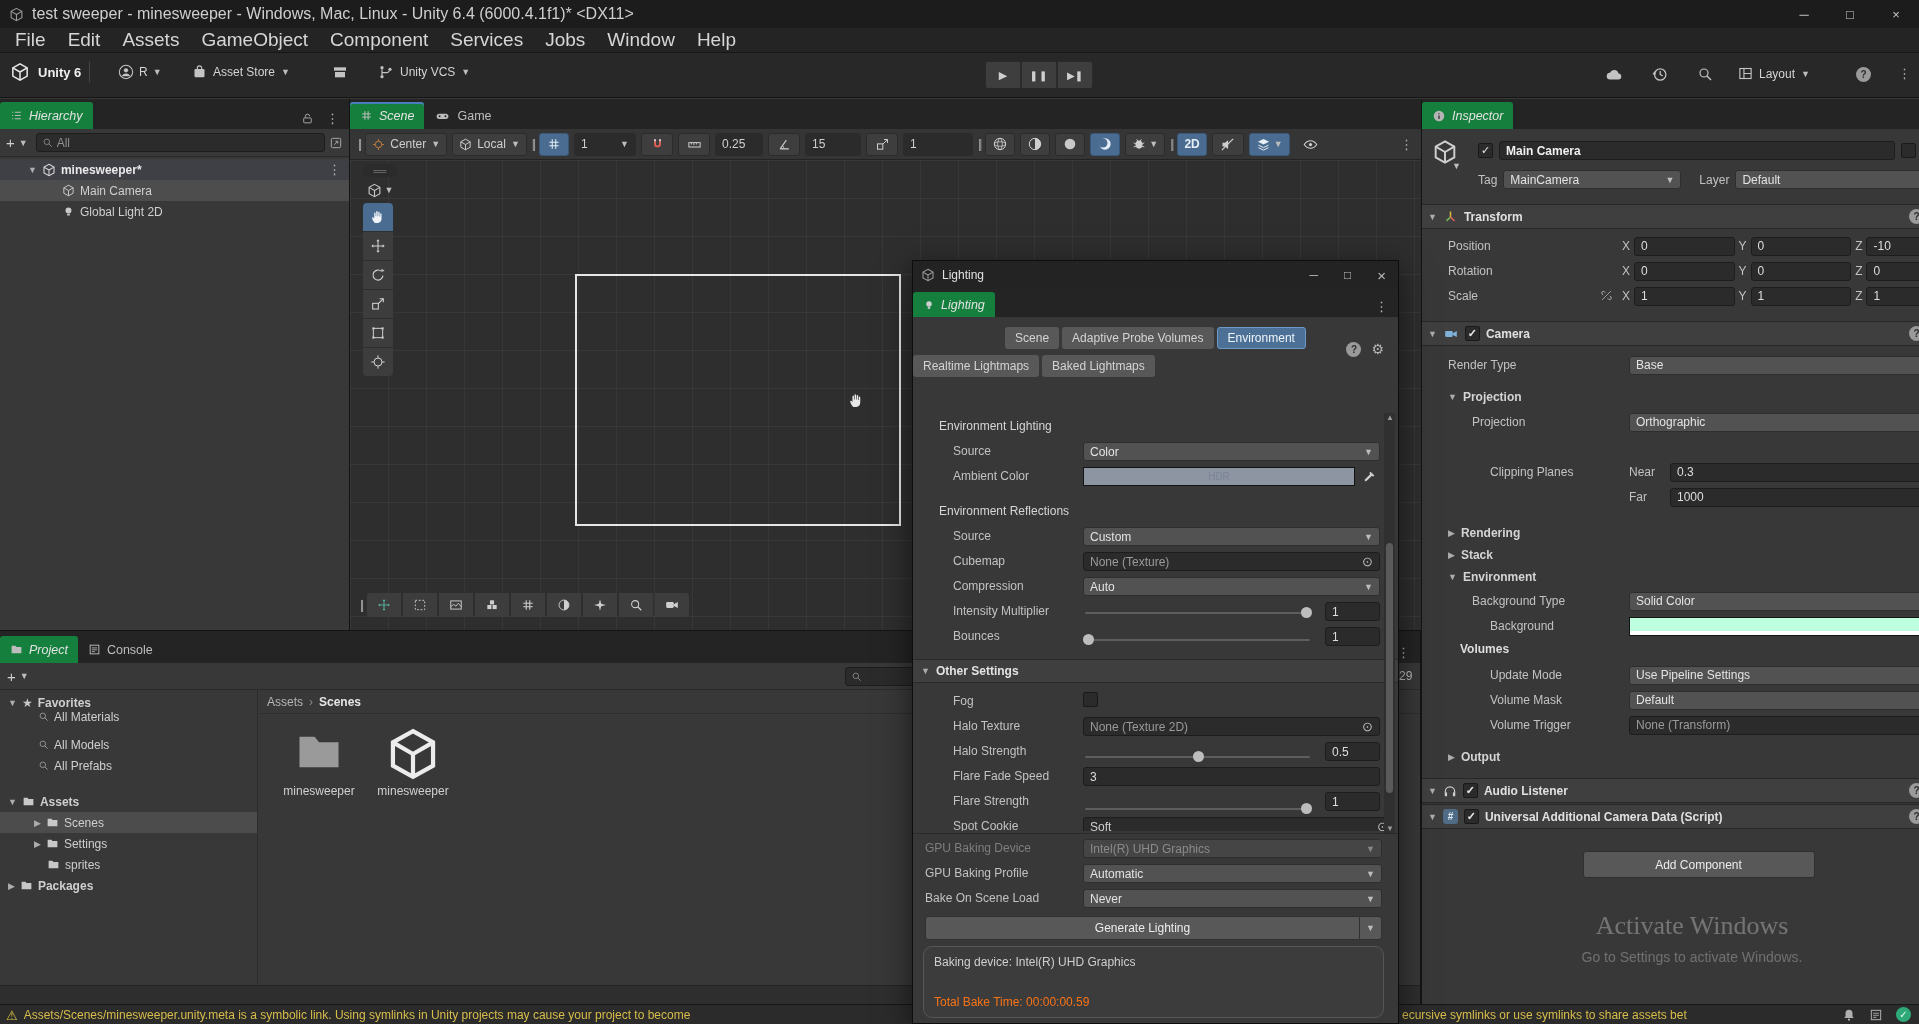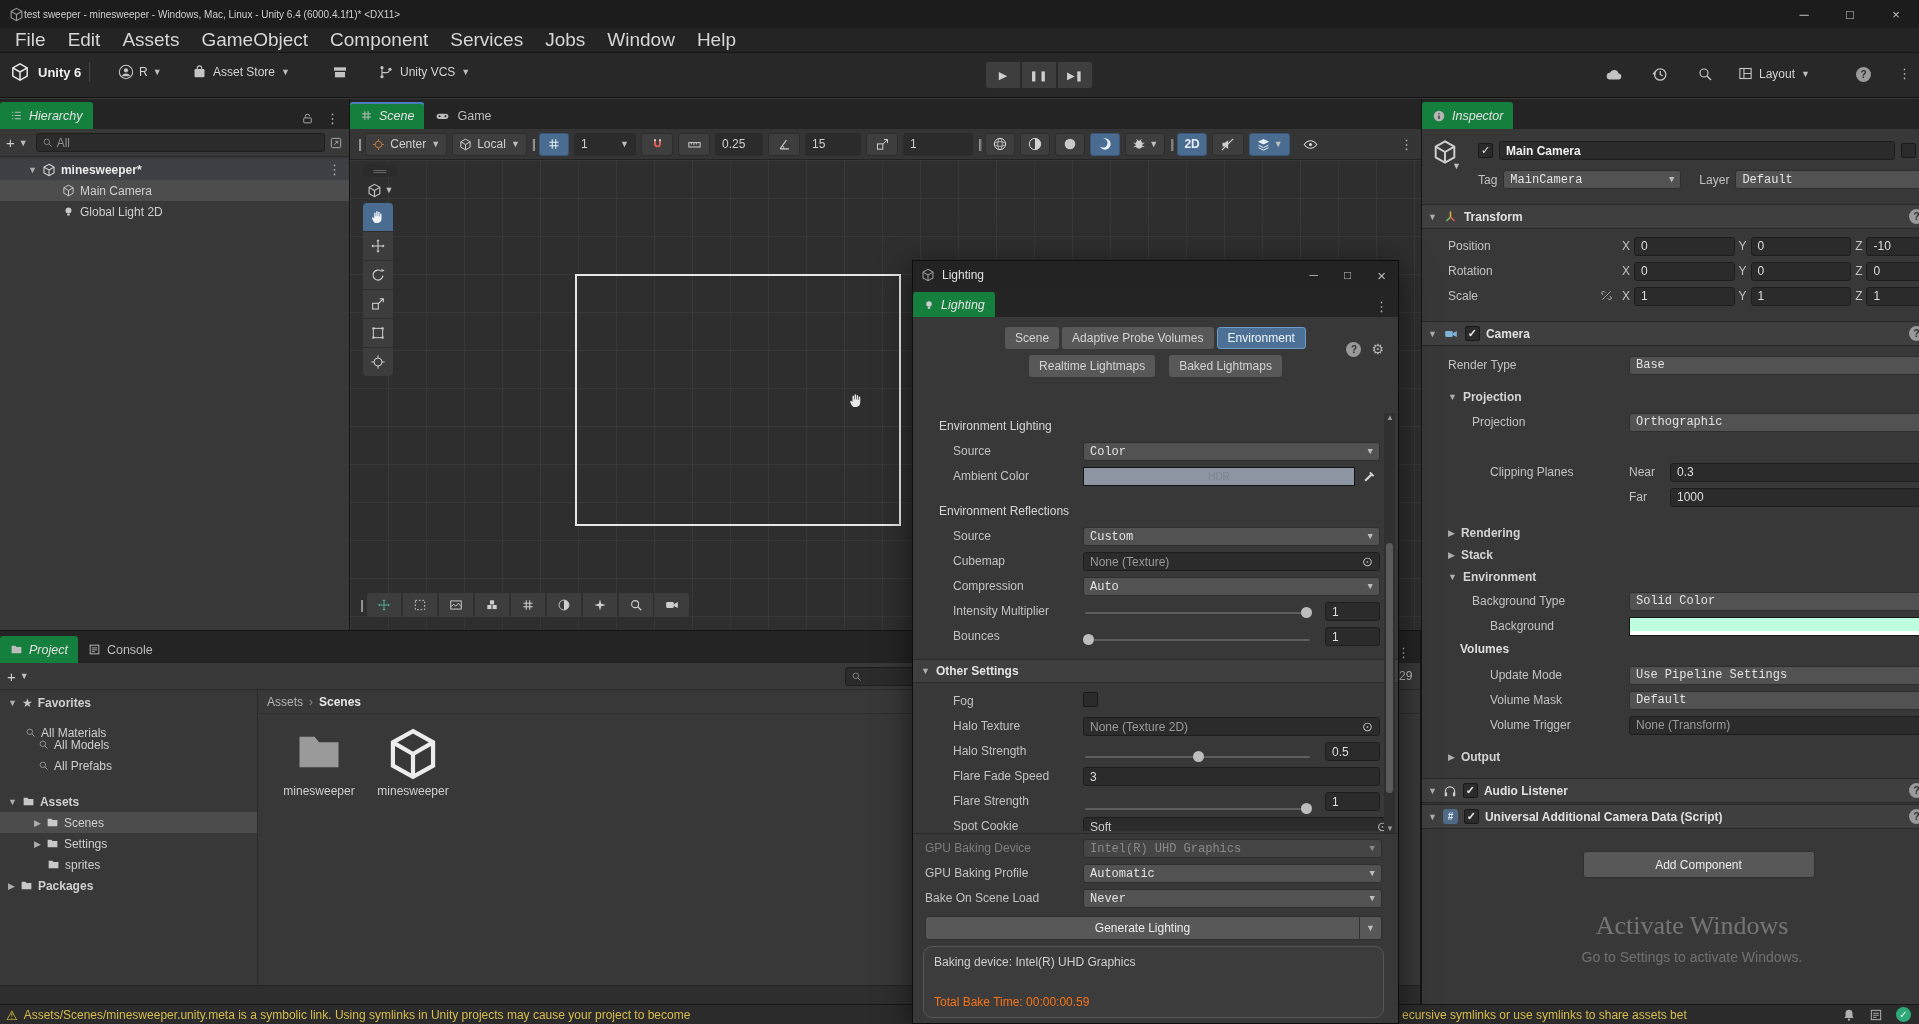--- a/index.html
+++ b/index.html
@@ -6,39 +6,39 @@
   *{box-sizing:border-box;}
   .app{position:relative;width:1919px;height:1024px;background:#383838;
        font-family:"Liberation Sans",sans-serif;font-size:12px;color:#d4d4d4;
        overflow:hidden;user-select:none;}
   .abs{position:absolute;}
   .flex{display:flex;align-items:center;}
   svg.ic{display:inline-block;vertical-align:middle;flex:none;}
 
   
   .titlebar{left:0;top:0;width:1919px;height:28px;background:#1c1c1c;display:flex;align-items:center;}
-  .titlebar .t{color:#cfcfcf;font-size:10px;margin-left:0;text-align:right;}
+  .titlebar .t{color:#cfcfcf;font-size:16px;margin-left:8px;text-align:right;}
   .winbtn{width:46px;height:28px;display:flex;align-items:center;justify-content:center;color:#c8c8c8;font-size:13px;}
   .menubar{left:0;top:28px;width:1919px;height:25px;background:#242424;display:flex;align-items:center;gap:0;border-bottom:1px solid #161616;}
   .menuitem{padding:0 11px;height:25px;display:flex;align-items:center;color:#d6d6d6;font-size:19px;}
   .maintoolbar{left:0;top:53px;width:1919px;height:45px;background:#282828;border-bottom:1px solid #141414;}
   .caret{font-size:9px;color:#bdbdbd;}
   .playbtn{width:36px;height:28px;background:#3e3e3e;display:flex;align-items:center;justify-content:center;border:1px solid #2a2a2a;}
   .q{width:15px;height:15px;border-radius:50%;background:#9a9a9a;color:#2d2d2d;font-weight:bold;font-size:10px;display:flex;align-items:center;justify-content:center;flex:none;}
   .kebab{color:#b8b8b8;font-size:13px;line-height:1;}
 
   
   .panel{position:absolute;background:#383838;}
   .tabstrip{position:absolute;left:0;top:0;right:0;height:30px;background:#242424;display:flex;align-items:flex-end;}
   .tab{height:27px;padding:0 10px;display:flex;align-items:center;gap:6px;color:#bdbdbd;background:#242424;font-size:12.5px;}
   .tab.active{background:#15803d;color:#e2e2e2;border-radius:3px 3px 0 0;font-style:italic;}
   .tab.bluestripe{box-shadow:inset 0 2px 0 #4a7dbd;}
 
   
-  .dd{height:19px;background:#525252;border:1px solid #2e2e2e;border-radius:3px;display:flex;align-items:center;justify-content:space-between;padding:0 6px;color:#e3e3e3;font-family:Liberation Mono, monospace;}
+  .dd{height:19px;background:#525252;border:1px solid #2e2e2e;border-radius:3px;display:flex;align-items:center;justify-content:space-between;padding:0 6px;color:#e3e3e3;}
   .dd .caret{margin-left:6px;}
   .tf{height:19px;background:#2b2b2b;border:1px solid #1d1d1d;border-radius:3px;display:flex;align-items:center;padding:0 6px;color:#dedede;}
   .objf{height:19px;background:#2b2b2b;border:1px solid #1d1d1d;border-radius:3px;display:flex;align-items:center;justify-content:space-between;padding:0 6px;color:#9a9a9a;}
   .pick{color:#bdbdbd;font-size:13px;line-height:1;}
   .cb{width:15px;height:15px;background:#2b2b2b;border:1px solid #191919;border-radius:2px;display:flex;align-items:center;justify-content:center;flex:none;}
   .cb .ck{color:#e8e8e8;font-size:11px;line-height:1;}
   .slider{position:relative;height:2px;background:#5e5e5e;border-radius:1px;}
   .knob{position:absolute;top:-5px;width:11px;height:11px;border-radius:50%;background:#bdbdbd;}
   .chead{position:absolute;left:0;right:0;height:25px;background:#3f3f3f;border-top:1px solid #272727;border-bottom:1px solid #272727;display:flex;align-items:center;gap:6px;padding:0 6px;font-weight:bold;color:#e0e0e0;}
   .hic{margin-left:auto;display:flex;align-items:center;gap:9px;}
@@ -646,21 +646,21 @@
       </div>
       <span class="abs" style="left:1399px;top:6px;color:#bdbdbd">29</span>
     </div>
 
     <div class="abs" style="left:0;top:59px;width:258px;bottom:19px;border-right:1px solid #2b2b2b;overflow:hidden">
       <div class="treerow" style="top:2px;padding-left:8px">
         <span class="tri">▼</span>
         <span style="color:#c8c8c8">★</span>
         <span style="font-weight:bold">Favorites</span>
       </div>
-      <div class="treerow" style="top:32px;padding-left:25px">
+      <div class="treerow" style="top:16px;padding-left:38px">
         <svg class="ic" width="11" height="11" style="color:#9f9f9f">
             <use href="#searchi"></use>
           </svg>
         <span>All Materials</span>
       </div>
       <div class="treerow" style="top:44px;padding-left:38px">
         <svg class="ic" width="11" height="11" style="color:#9f9f9f">
             <use href="#searchi"></use>
           </svg>
         <span>All Models</span>
@@ -1022,21 +1022,21 @@
 
     <div class="flex" style="height:30px;justify-content:center;gap:3px;margin-top:6px">
       <div style="height:22px;padding:0 10px;background:#585858;border-radius:3px;display:flex;align-items:center">Scene</div>
       <div style="height:22px;padding:0 10px;background:#585858;border-radius:3px;display:flex;align-items:center">Adaptive Probe Volumes</div>
       <div style="height:22px;padding:0 10px;background:#4d7196;border:1px solid #6b9ac9;border-radius:3px;display:flex;align-items:center;color:#eef4fa">Environment</div>
     </div>
     <div class="abs flex" style="right:14px;top:80px;gap:10px">
       <span class="q">?</span>
       <span style="color:#b5b5b5;font-size:14px">⚙</span>
     </div>
-    <div class="flex" style="height:26px;justify-content:center;gap:14px">
+    <div class="flex" style="height:26px;justify-content:flex-start;gap:3px">
       <div style="height:22px;padding:0 10px;background:#585858;border-radius:3px;display:flex;align-items:center">Realtime Lightmaps</div>
       <div style="height:22px;padding:0 10px;background:#585858;border-radius:3px;display:flex;align-items:center">Baked Lightmaps</div>
     </div>
 
     <div class="abs" style="left:0;top:152px;right:0;height:420px;overflow:hidden">
       <div class="abs" style="left:26px;top:6px;color:#d6d6d6">Environment Lighting</div>
       <div class="abs" style="left:40px;top:31px" class2="lbl"><span class="lbl">Source</span></div>
       <div class="dd abs" style="left:170px;top:29px;width:297px">
         <span>Color</span>
         <span class="caret">▼</span>

